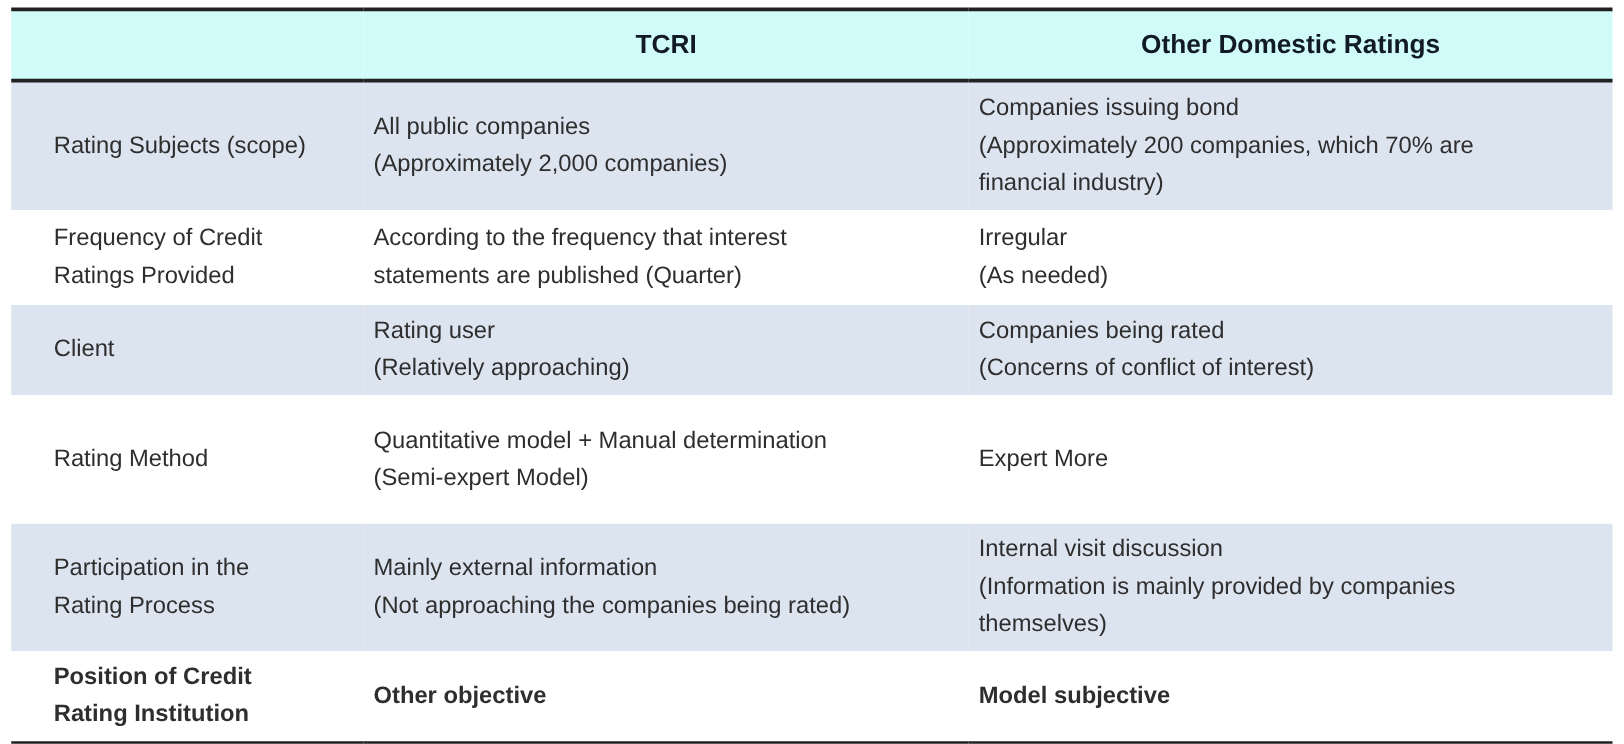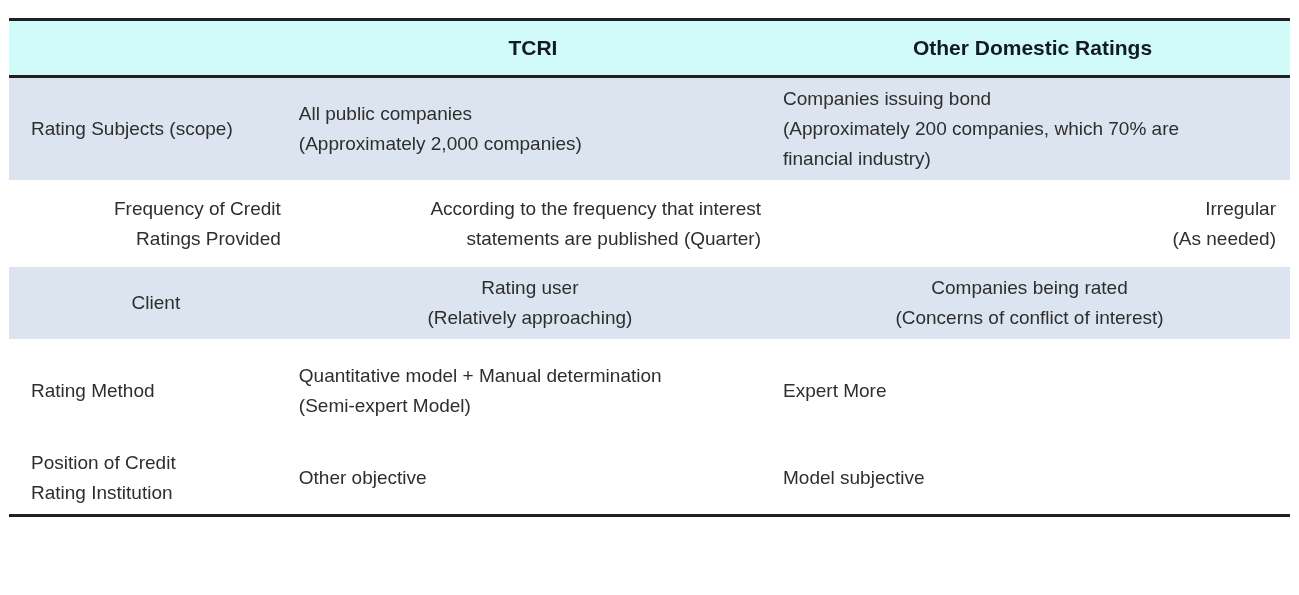--- a/index.html
+++ b/index.html
@@ -8,21 +8,21 @@
     background: #ffffff;
   }
   body {
     width: 1299px;
     height: 595px;
     font-family: "Liberation Sans", "DejaVu Sans", sans-serif;
     color: var(--text, #2e2e2e);
     overflow: hidden;
   }
   .table-wrap {
-    margin: 18px 9px 0 9px;
+    margin: 6px 9px 0 9px;
   }
   table.comparison {
     width: 100%;
     border-collapse: collapse;
     table-layout: fixed;
     border-top: 3px solid var(--border, #212121);
     border-bottom: 3px solid var(--border, #212121);
   }
   col.c1 { width: 22.0%; }
   col.c2 { width: 37.8%; }
@@ -44,32 +44,32 @@
 
   tbody td {
     font-size: 19px;
     line-height: 30px;
     vertical-align: middle;
     white-space: pre-line;
     word-wrap: break-word;
     padding: 6px 14px 6px 8px;
   }
   tbody td.label-cell {
-    padding-left: 22px;
+    padding-left: 34px;
     padding-right: 10px;
   }
   tr.shaded { background: var(--row-shaded-bg, #dce4ef); }
   tr.plain  { background: var(--row-plain-bg, #ffffff); }
 
   tr.r1 { height: 101px; }
-  tr.r2 { height: 87px; text-align: right; }
-  tr.r3 { height: 67px; text-align: center; }
+  tr.r2 { height: 76px; }
+  tr.r3 { height: 67px; }
   tr.r4 { height: 103px; }
   tr.r5 { height: 98px; }
-  tr.r6 { height: 70px; }
+  tr.r6 { height: 70px; font-weight: bold; }
 </style>
 </head>
 <body>
 
 <div class="table-wrap">
   <table class="comparison">
     <colgroup>
       <col class="c1">
         <col class="c2">
         <col class="c3">
@@ -104,20 +104,29 @@
 (Relatively approaching)</td>
         <td>Companies being rated
 (Concerns of conflict of interest)</td>
       </tr>
       <tr class="plain r4">
         <td class="label-cell">Rating Method</td>
         <td>Quantitative model + Manual determination
 (Semi-expert Model)</td>
         <td>Expert More</td>
       </tr>
+      <tr class="shaded r5">
+        <td class="label-cell">Participation in the
+Rating Process</td>
+        <td>Mainly external information
+(Not approaching the companies being rated)</td>
+        <td>Internal visit discussion
+(Information is mainly provided by companies
+themselves)</td>
+      </tr>
       <tr class="plain r6">
         <td class="label-cell">Position of Credit
 Rating Institution</td>
         <td>Other objective</td>
         <td>Model subjective</td>
       </tr>
     </tbody>
   </table>
 </div>
 

